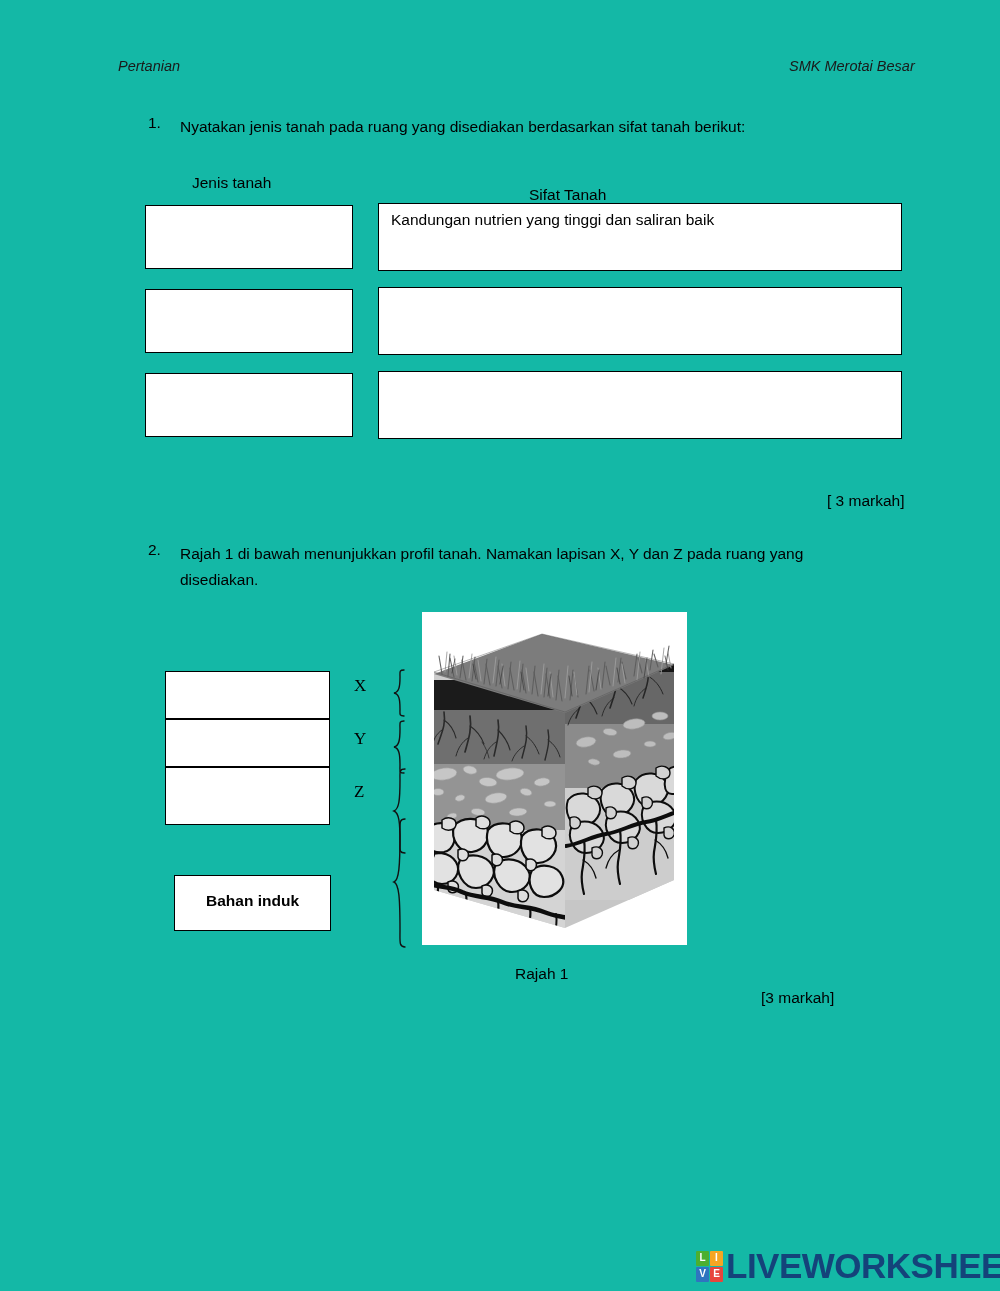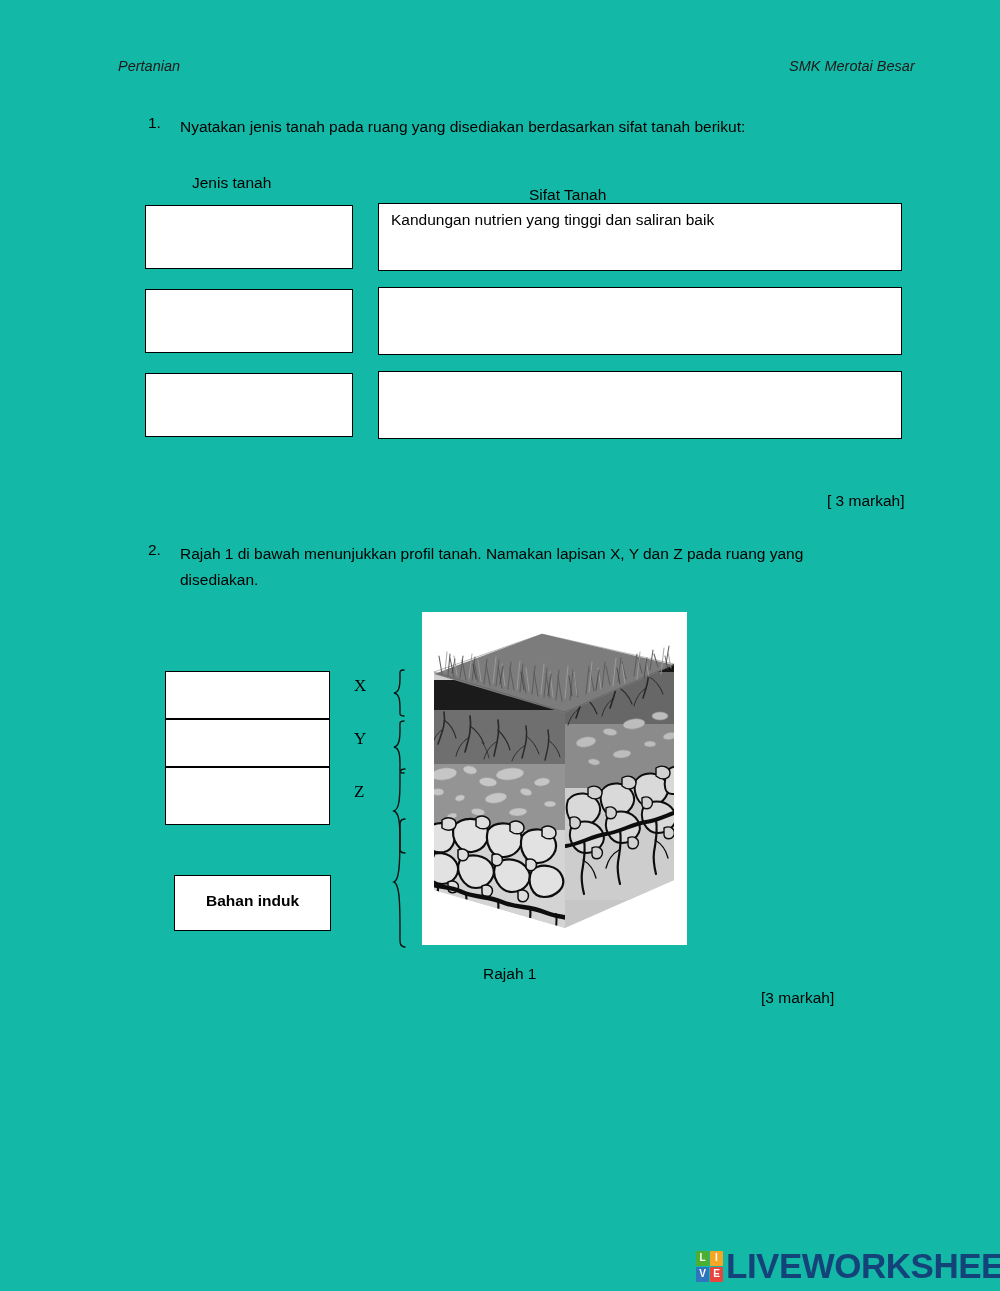--- a/index.html
+++ b/index.html
@@ -443,21 +443,21 @@
             <path d="M246,58 L243,44"></path>
           </g>
         </g>
 
         <path d="M12,60 L143,100 L252,52 L120,22 Z" fill="none" stroke="#4a4a4a" stroke-width="0.8" opacity="0.5"></path>
 
       </g>
     </svg>
   </div>
 
-  <div class="caption" style="left:483px; top:965px;text-align:center;">Rajah 1</div>
+  <div class="caption" style="left:515px; top:965px;text-align:center;">Rajah 1</div>
   <div class="marks" style="left:761px; top:989px;">[3 markah]</div>
 
   <div id="logo">
     <div class="logo-tiles">
       <div class="logo-tile" style="background:#4caf2f;">L</div>
       <div class="logo-tile" style="background:#f5a623;">I</div>
       <div class="logo-tile" style="background:#2f74c0;">V</div>
       <div class="logo-tile" style="background:#e8453c;">E</div>
     </div>
     <div class="logo-word" style="color:#14437a;">LIVEWORKSHEETS</div>

